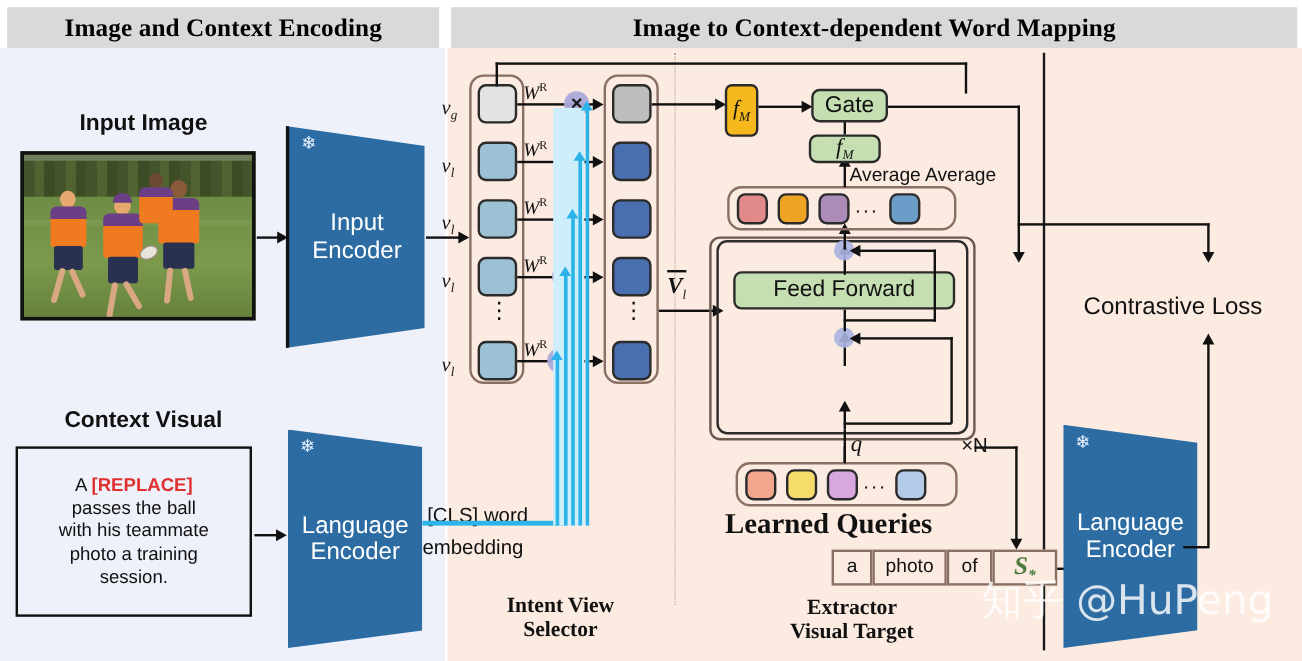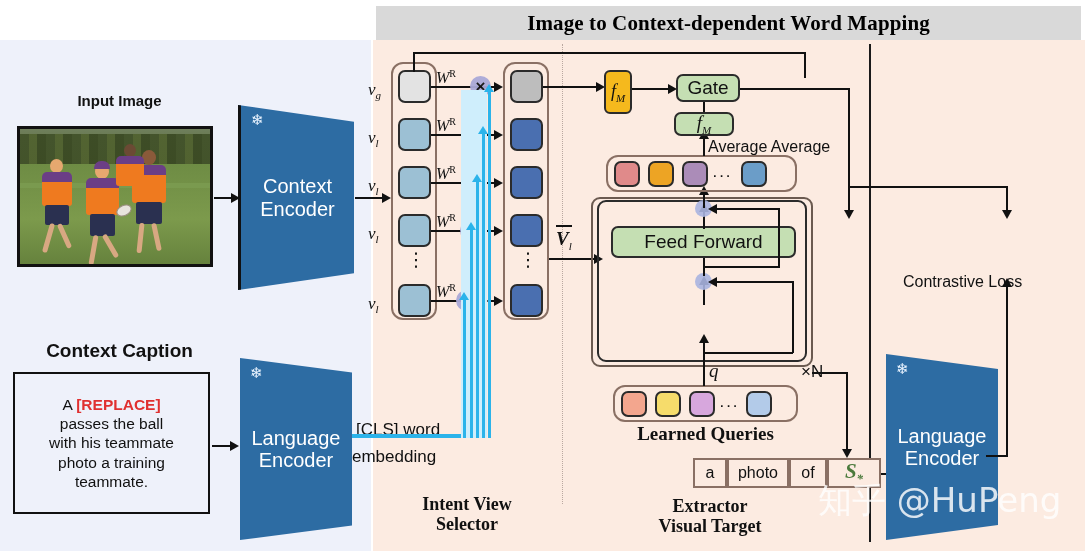--- a/index.html
+++ b/index.html
@@ -29,21 +29,21 @@
   .vdiv { position:absolute; left:371px; top:40px; width:2px; height:511px; background:#ffffff; }
   .dotdiv { position:absolute; left:562px; top:44px; width:0; height:460px; border-left:1px dotted #b9a8a0; }
   .soliddiv { position:absolute; left:869px; top:44px; width:0; height:498px; border-left:2px solid #1a1a1a; }
 
   
   .lbl { position:absolute; white-space:nowrap; color:#111; }
 
   
   .t-input-image {
     left:32px; top:92px; width:175px; text-align:center;
-    font-size:15px; font-weight:bold;
+    font-size:19px; font-weight:bold;
   }
   .photo {
     position:absolute; left:17px; top:126px; width:196px; height:141px;
     border:3px solid #111; overflow:hidden; background:#5f7d3a;
   }
   .photo .sky   { position:absolute; left:0; top:0;    width:100%; height:28%; background:linear-gradient(#6f7f5c,#54692f); }
   .photo .trees { position:absolute; left:0; top:4%;   width:100%; height:22%;
                   background:repeating-linear-gradient(90deg,#42522a 0 9px,#516230 9px 17px,#3b4a24 17px 26px); opacity:.95;}
   .photo .field { position:absolute; left:0; top:26%;  width:100%; height:74%;
                   background:linear-gradient(#6e8c44,#7c9a4c 55%,#66823d); }
@@ -169,20 +169,21 @@
 <body>
 
 <div id="root">
 
   <div class="panel-left-bg"></div>
   <div class="panel-right-bg"></div>
   <div class="vdiv"></div>
   <div class="dotdiv"></div>
   <div class="soliddiv"></div>
 
+  <div class="hdr hdr-left">Image and Context Encoding</div>
   <div class="hdr hdr-right">Image to Context-dependent Word Mapping</div>
 
   <div class="lbl t-input-image">Input Image</div>
 
   <div class="photo">
     <div class="sky"></div>
       <div class="trees"></div>
       <div class="field"></div>
       <div class="stripe"></div>
 
@@ -216,34 +217,34 @@
       <div class="head" style="left:8px;top:-7px;width:12px;height:13px;background:#6b4a34;"></div>
       <div class="jersey" style="top:5px;height:30px;background:linear-gradient(#6b3e86 0 28%,#ef7a1f 28% 100%);"></div>
     </div>
   </div>
 
   <div class="ar ar-h" style="left:214px;top:197px;width:20px;"></div>
   <div class="ah" style="left:231px;top:193px;"></div>
 
   <div class="trap trap-visual">
     <span class="snow">❄</span>
-    <span>Context</span>
+    <span>Input</span>
     <span>Encoder</span>
   </div>
 
   <div class="ar ar-h" style="left:355px;top:197px;width:30px;"></div>
   <div class="ah" style="left:382px;top:193px;"></div>
 
-  <div class="lbl t-ctx-caption">Context Caption</div>
+  <div class="lbl t-ctx-caption">Context Visual</div>
   <div class="caption-box">
     <div><span>A </span><span class="rep">[REPLACE]</span></div>
     <div>passes the ball</div>
     <div>with his teammate</div>
     <div>photo a training</div>
-    <div>teammate.</div>
+    <div>session.</div>
   </div>
 
   <div class="ar ar-h" style="left:212px;top:445px;width:22px;"></div>
   <div class="ah" style="left:230px;top:441px;"></div>
 
   <div class="trap trap-lang1">
     <span class="snow">❄</span>
     <span>Language</span>
     <span>Encoder</span>
   </div>
@@ -394,21 +395,21 @@
 
   <div class="grp" style="left:613px;top:385px;width:185px;height:37px;"></div>
   <div class="qblk" style="left:621px;top:391px;width:26px;height:26px;background:#f3a68e;"></div>
   <div class="qblk" style="left:655px;top:391px;width:26px;height:26px;background:#f6dc6b;"></div>
   <div class="qblk" style="left:689px;top:391px;width:26px;height:26px;background:#d7a7dd;"></div>
   <div class="dots3" style="left:719px;top:396px;">···</div>
   <div class="qblk" style="left:746px;top:391px;width:26px;height:26px;background:#b3cbe9;"></div>
 
   <div class="ar ar-v" style="left:703px;top:372px;height:14px;"></div>
 
-  <div class="caption-sub" style="left:608px;top:424px;width:195px;font-size:19px;">Learned Queries</div>
+  <div class="caption-sub" style="left:593px;top:424px;width:195px;font-size:24px;">Learned Queries</div>
 
   <div class="tok" style="left:693px;top:458px;width:34px;height:30px;">a</div>
   <div class="tok" style="left:727px;top:458px;width:62px;height:30px;">photo</div>
   <div class="tok" style="left:789px;top:458px;width:38px;height:30px;">of</div>
   <div class="tok" style="left:827px;top:458px;width:54px;height:30px;">
     <span class="tok-s"><span>S</span><sub style="font-size:13px;">*</sub></span>
   </div>
 
   <div class="ar ar-v" style="left:846px;top:372px;height:80px;"></div>
   <div class="ar ar-h" style="left:812px;top:372px;width:36px;"></div>
@@ -428,17 +429,17 @@
     <span>Encoder</span>
   </div>
 
   <div class="ar ar-h" style="left:986px;top:455px;width:22px;"></div>
   <div class="ar ar-v" style="left:1006px;top:285px;height:170px;"></div>
   <div class="av-up" style="left:1002px;top:278px;"></div>
   <div class="ar ar-v" style="left:1006px;top:186px;height:28px;"></div>
   <div class="ar ar-h" style="left:848px;top:186px;width:160px;"></div>
   <div class="av-dn" style="left:1002px;top:210px;"></div>
 
-  <div class="plain" style="left:903px;top:245px;font-size:16px;margin-top:28px;">Contrastive Loss</div>
+  <div class="plain" style="left:903px;top:245px;font-size:20px;">Contrastive Loss</div>
 
   <div class="watermark">知乎 @HuPeng</div>
 
 </div>
 
 </body></html>

